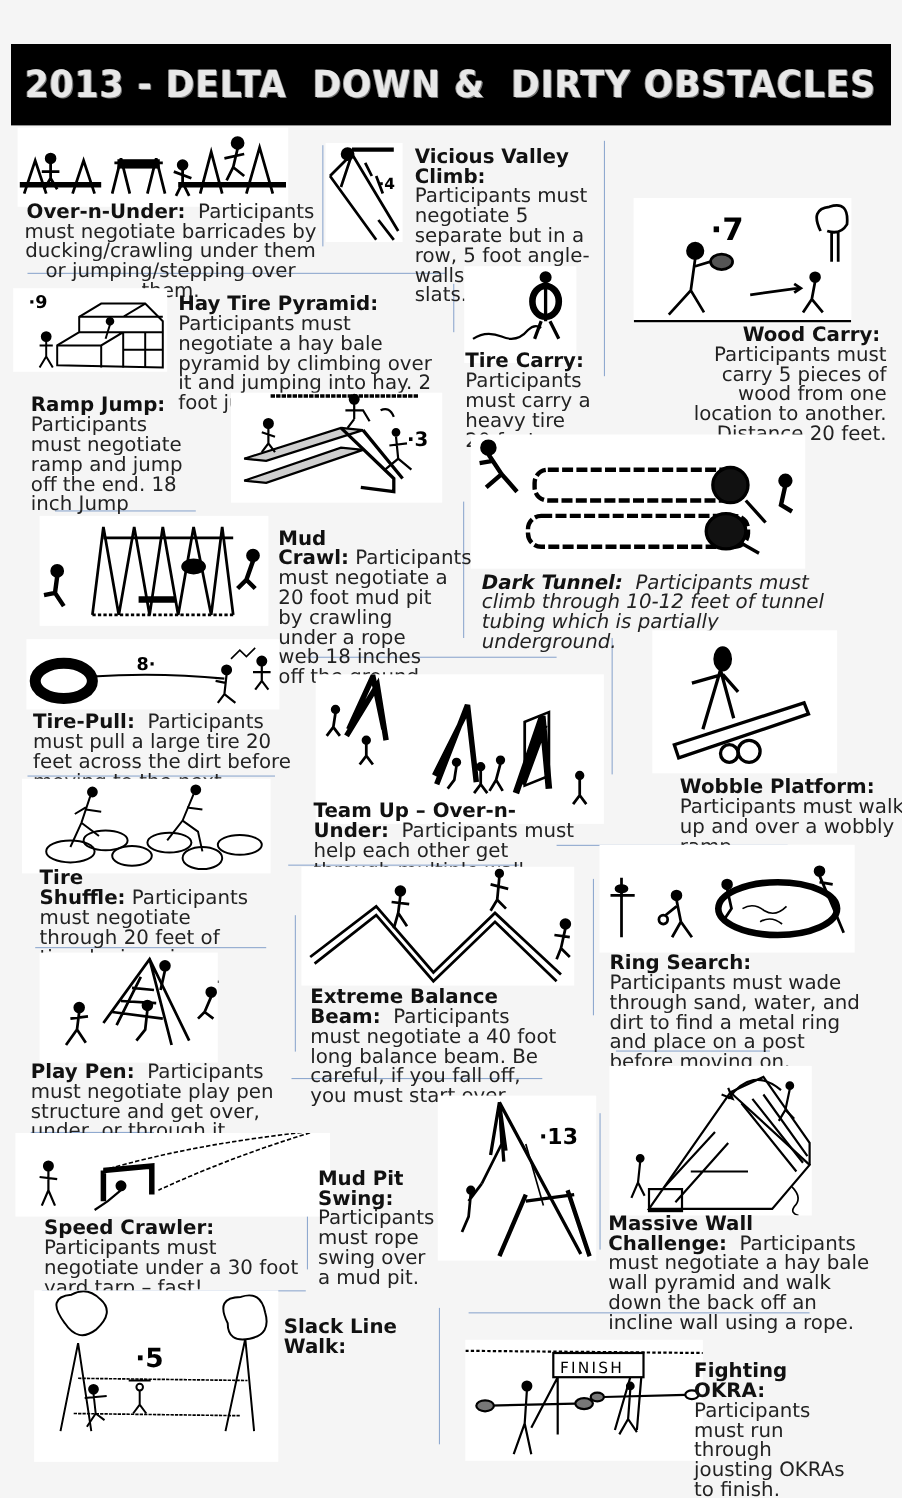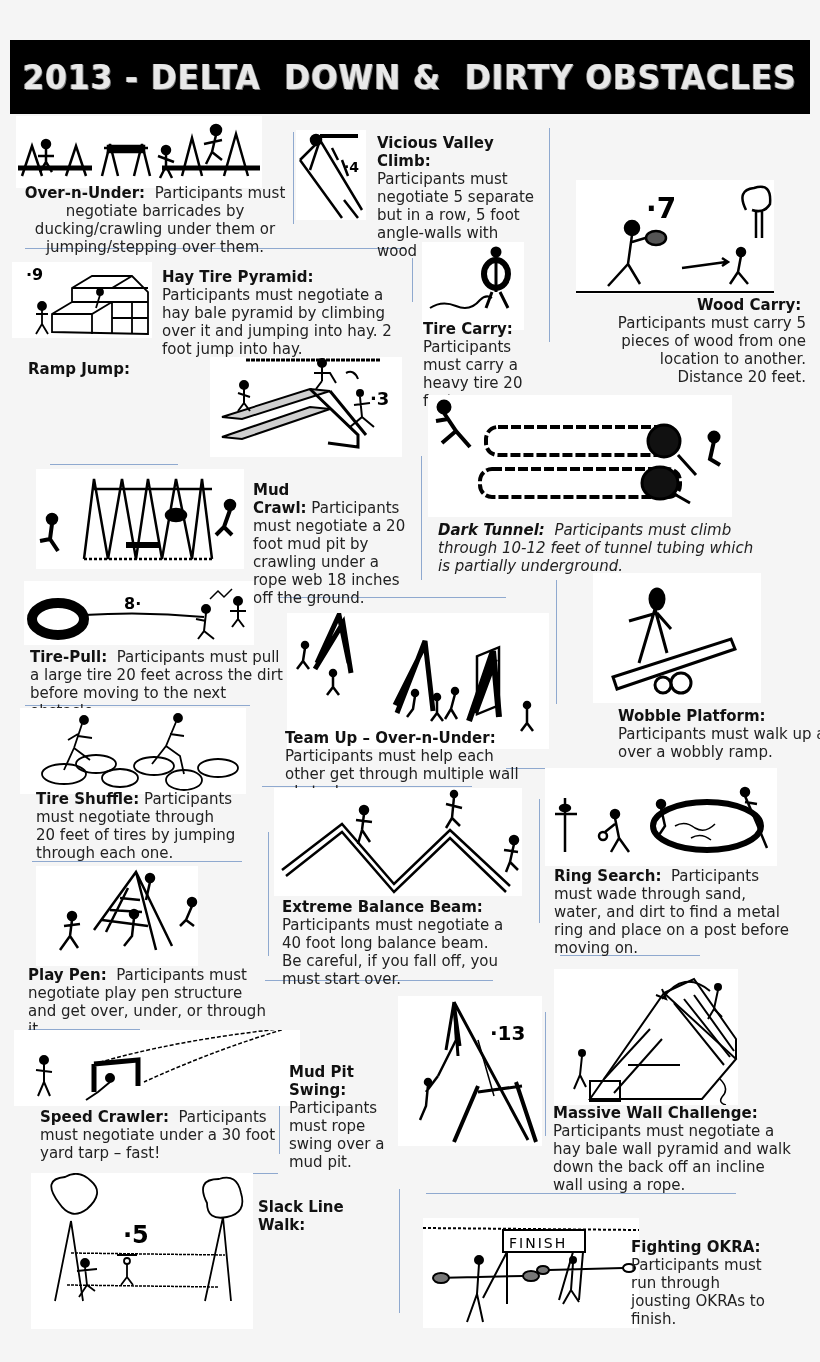--- a/index.html
+++ b/index.html
@@ -17,21 +17,21 @@
     color: #e8e8e8; font-family: "DejaVu Sans", sans-serif; font-weight: bold;
     font-size: 34px; letter-spacing: 1px; white-space: pre;
     text-shadow: 1px 1px 0 #777, -1px 0 0 #999;
     transform: scaleX(0.92);
   }
   .pic {
     position: absolute; background: #fff; overflow: hidden;
   }
   .pic svg { width: 100%; height: 100%; display: block; }
   .txt {
-    position: absolute; font-size: 15px; line-height: 18px; color: #222;
+    position: absolute; font-size: 18px; line-height: 18px; color: #222;
   }
   .txt b { font-weight: bold; color: #111; }
   .txt.right { text-align: right; }
   .hline { position: absolute; height: 1px; background: #8fa9cf; }
   .vline { position: absolute; width: 1px; background: #8fa9cf; }
   .badge { font-family: "DejaVu Sans", sans-serif; font-weight: bold; }
 </style>
 </head>
 <body>
 
@@ -140,20 +140,21 @@
     <path d="M8 66 Q20 58 34 64 Q48 70 58 58 Q64 52 70 56" stroke-width="2"></path>
   </svg>
 </div>
 <div class="txt" style="left:423px;top:320px;width:118px;">
   <b>Tire Carry:</b><br>
   <span>Participants must carry a heavy tire 20 feet.</span>
 </div>
 
 <div class="txt" style="left:28px;top:360px;width:140px;">
   <b>Ramp Jump:</b><br>
+  <span>Participants must negotiate ramp and jump off the end. 18 inch Jump</span>
 </div>
 <div class="pic" style="left:210px;top:357px;width:192px;height:100px;">
   <svg viewBox="0 0 192 100" fill="none" stroke="#000" stroke-width="2">
     <line x1="36" y1="3" x2="170" y2="3" stroke-width="3" stroke-dasharray="4 1"></line>
     <path d="M12 60 L100 32 L120 34 L32 62 Z M12 80 L100 50 L120 52 L32 82 Z" fill="#cfcfcf"></path>
     <path d="M100 32 L148 78 L148 90 L118 86 M120 34 L156 78" stroke-width="3"></path>
     <circle cx="34" cy="28" r="4" fill="#000"></circle>
       <path d="M34 32 L34 46 L28 54 M34 46 L40 54 M28 36 L40 40"></path>
     <circle cx="112" cy="6" r="4" fill="#000"></circle>
       <path d="M112 10 L112 24 M104 16 L120 16 L126 26 M112 24 L106 32"></path>

